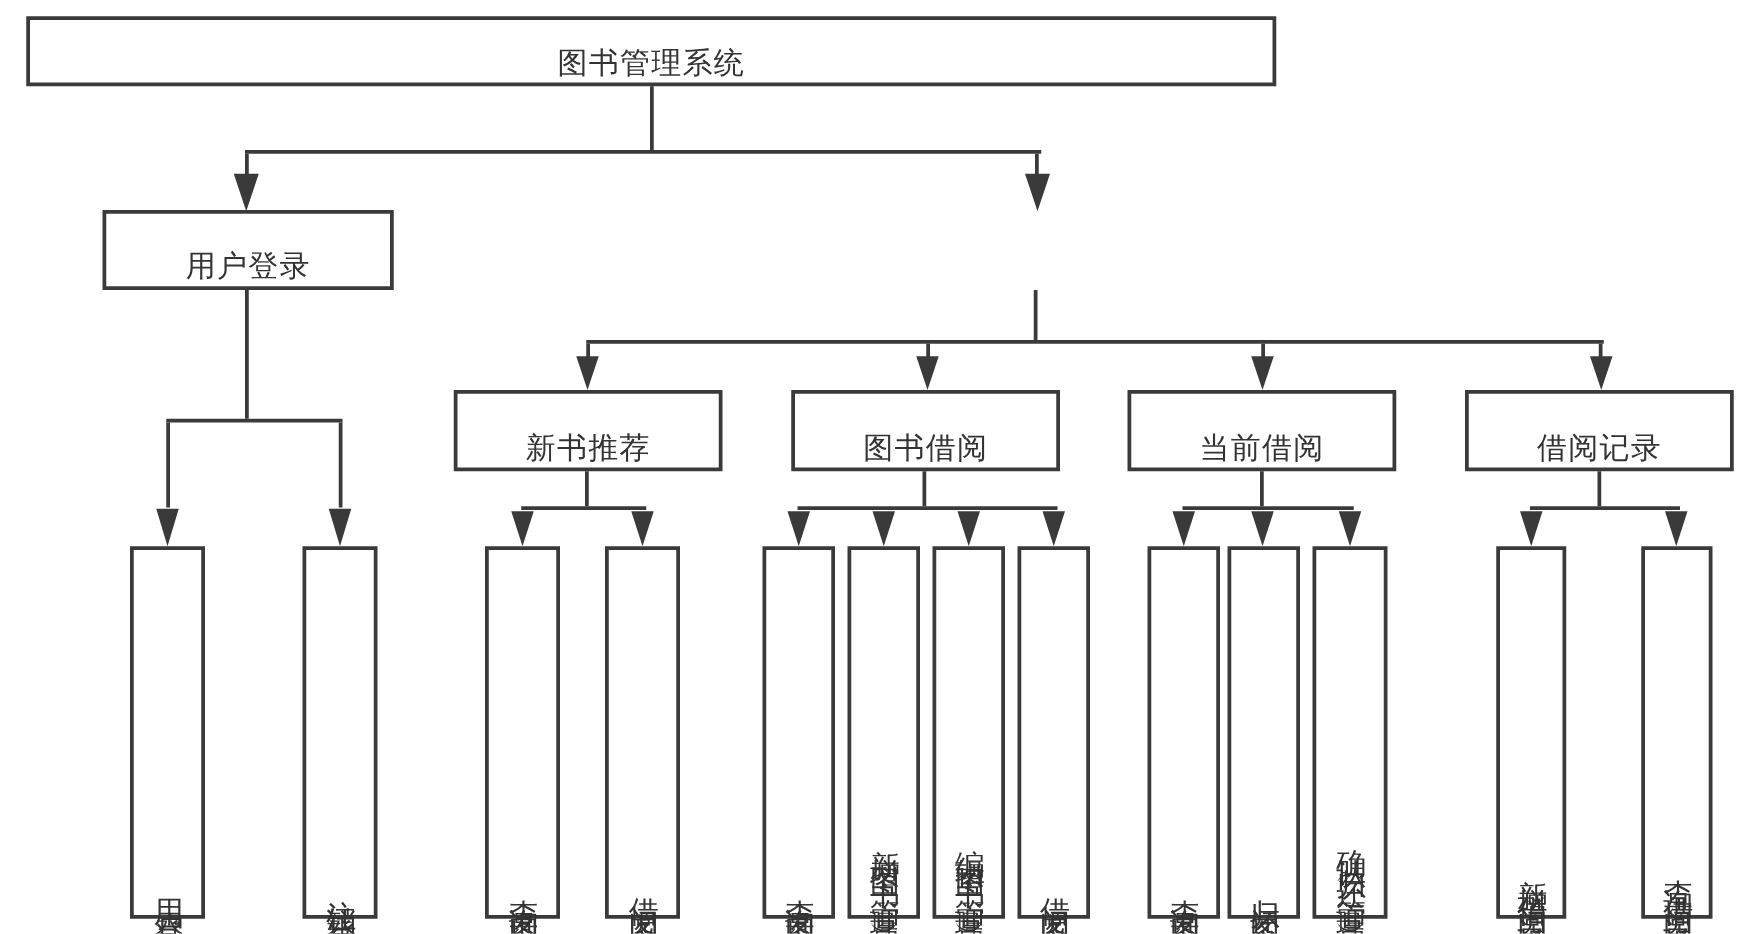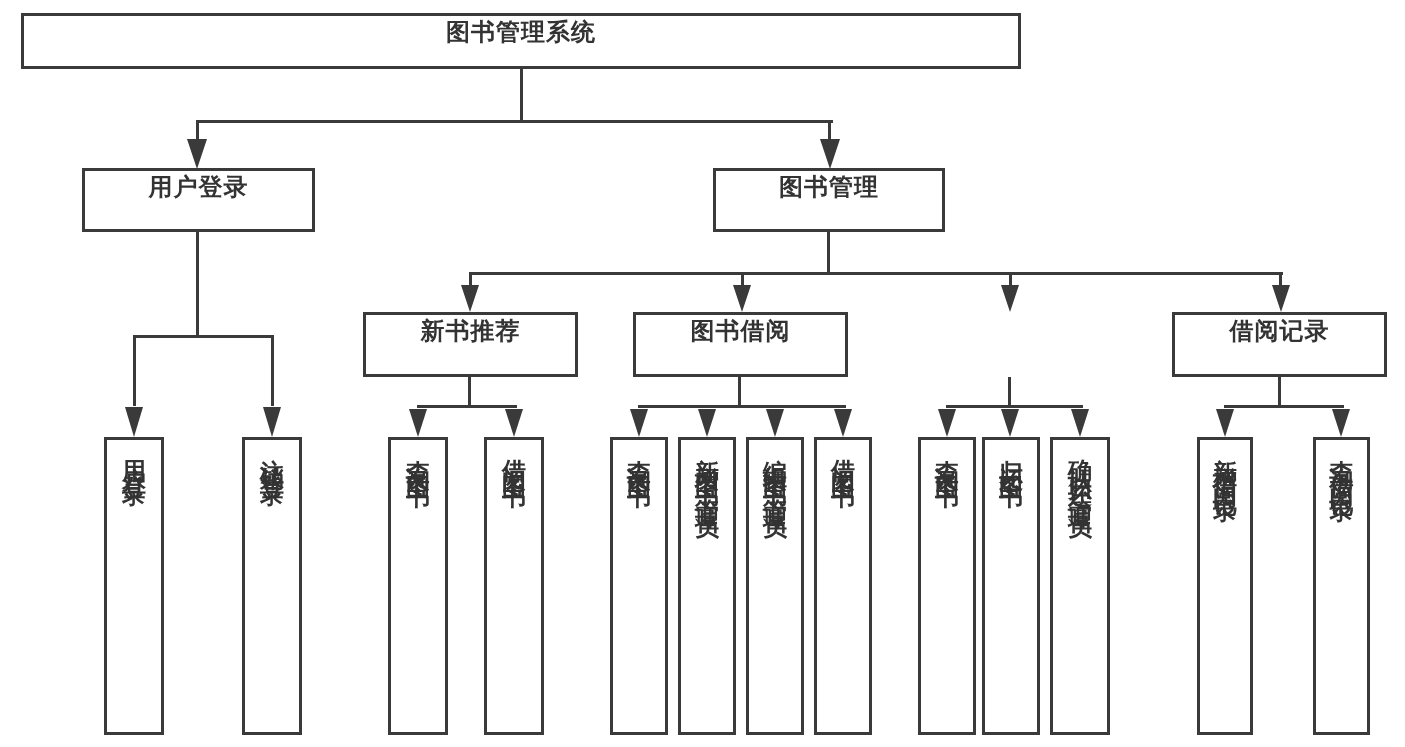--- a/index.html
+++ b/index.html
@@ -9,23 +9,22 @@
     --wm:#9b9b9b;
   }
   html,body{margin:0;padding:0;background:var(--bg);}
   .stage{
     position:relative;width:1405px;height:747px;background:var(--bg);
     font-family:"Liberation Sans","DejaVu Sans",sans-serif;overflow:hidden;
   }
   .node{
     position:absolute;box-sizing:border-box;background:#fff;
     border:3px solid var(--line);
-    display:flex;align-items:flex-start;justify-content:center;
+    display:flex;align-items:flex-end;justify-content:center;
     color:var(--text);
-    font-weight:bold;
   }
   .ht{font-size:24px;letter-spacing:1px;white-space:nowrap;}
   .vt{
     writing-mode:vertical-rl;text-orientation:mixed;
     font-size:24px;line-height:1;letter-spacing:8px;white-space:nowrap;
   }
   .vline{position:absolute;width:3px;background:var(--line);}
   .hline{position:absolute;height:3px;background:var(--line);}
   .arr{
     position:absolute;width:0;height:0;
@@ -53,23 +52,20 @@
   <div class="vline" style="left:520px;top:69px;height:51px"></div>
   <div class="hline" style="left:196px;top:120px;width:637px"></div>
   <div class="vline" style="left:196px;top:123px;height:17px"></div>
   <div class="vline" style="left:828px;top:123px;height:17px"></div>
   <div class="arr arr-lg" style="left:187px;top:139px"></div>
   <div class="arr arr-lg" style="left:820px;top:139px"></div>
 
   <div class="node" style="left:82px;top:168px;width:233px;height:64px">
     <span class="ht">用户登录</span>
   </div>
-  <div class="node" style="left:713px;top:168px;width:232px;height:64px">
-    <span class="ht">图书管理</span>
-  </div>
 
   <div class="vline" style="left:196px;top:232px;height:103px"></div>
   <div class="hline" style="left:133px;top:335px;width:141px"></div>
   <div class="vline" style="left:133px;top:338px;height:68px"></div>
   <div class="vline" style="left:271px;top:338px;height:68px"></div>
   <div class="arr" style="left:125px;top:407px;border-top-width:30px"></div>
   <div class="arr" style="left:263px;top:407px;border-top-width:30px"></div>
 
   <div class="vline" style="left:827px;top:232px;height:40px"></div>
   <div class="hline" style="left:469px;top:272px;width:814px"></div>
@@ -80,20 +76,23 @@
   <div class="arr arr-sm" style="left:461px;top:285px"></div>
   <div class="arr arr-sm" style="left:733px;top:285px"></div>
   <div class="arr arr-sm" style="left:1001px;top:285px"></div>
   <div class="arr arr-sm" style="left:1272px;top:285px"></div>
 
   <div class="node" style="left:363px;top:312px;width:215px;height:65px">
     <span class="ht">新书推荐</span>
   </div>
   <div class="node" style="left:633px;top:312px;width:215px;height:65px">
     <span class="ht">图书借阅</span>
+  </div>
+  <div class="node" style="left:902px;top:312px;width:215px;height:65px">
+    <span class="ht">当前借阅</span>
   </div>
   <div class="node" style="left:1172px;top:312px;width:215px;height:65px">
     <span class="ht">借阅记录</span>
   </div>
 
   <div class="vline" style="left:468px;top:377px;height:28px"></div>
   <div class="hline" style="left:417px;top:405px;width:100px"></div>
   <div class="arr" style="left:409px;top:409px"></div>
   <div class="arr" style="left:505px;top:409px"></div>
 

